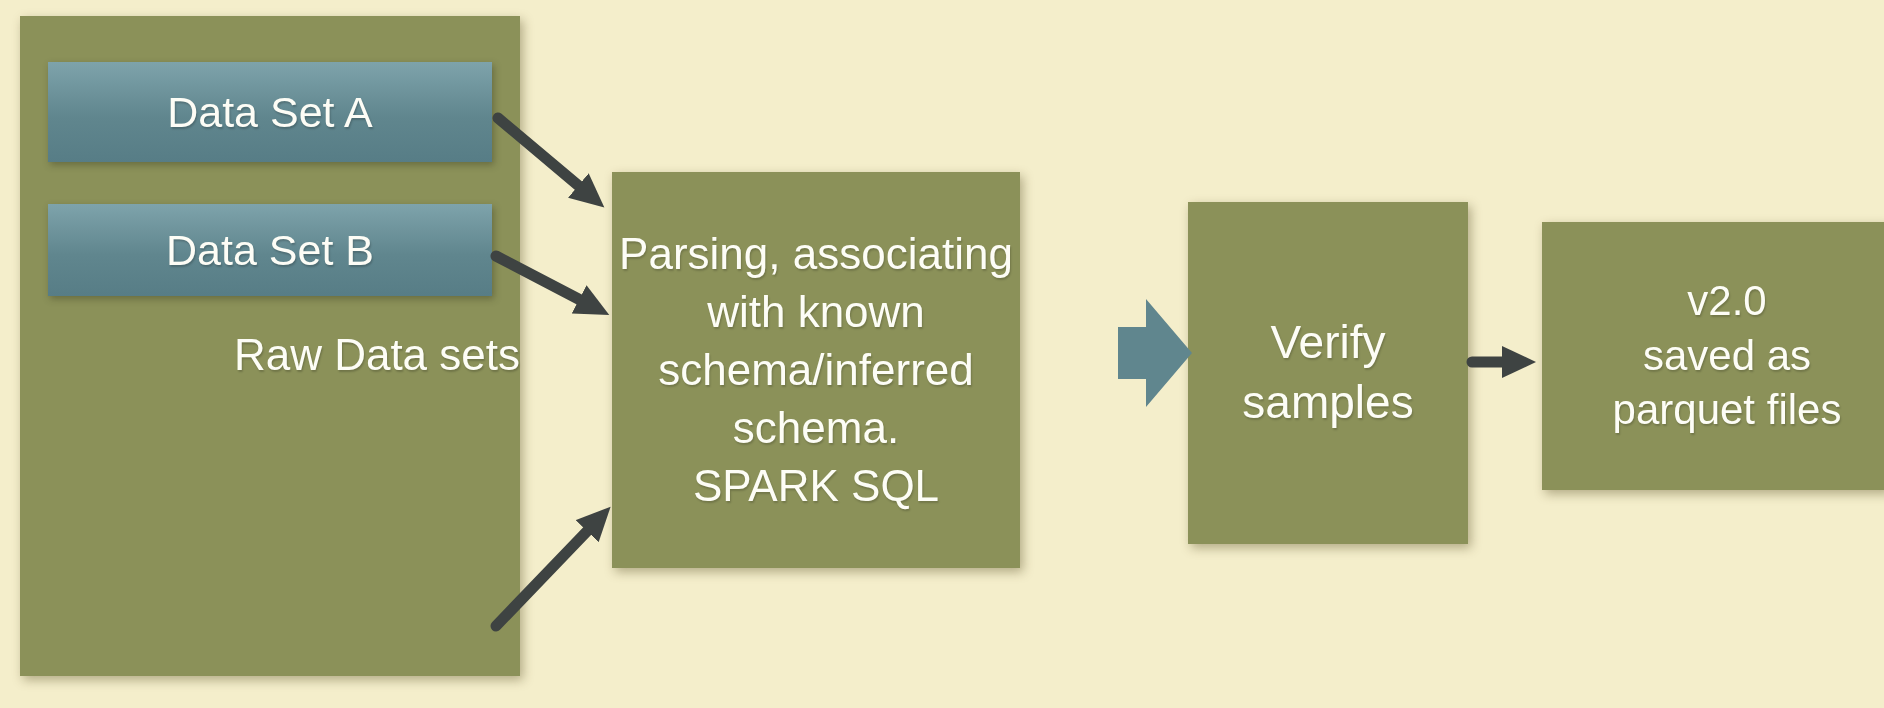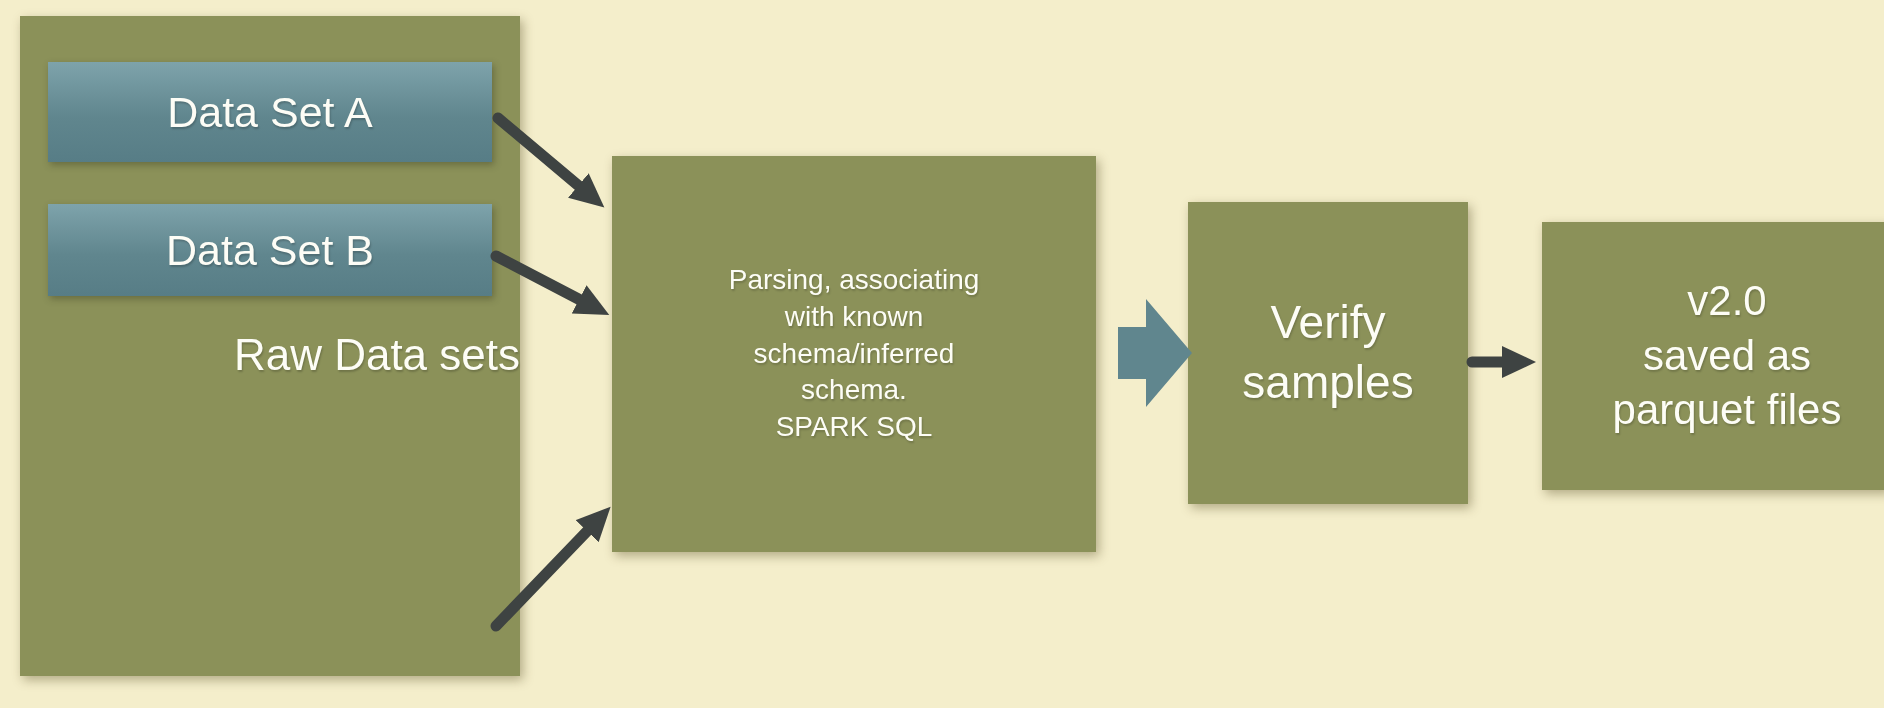--- a/index.html
+++ b/index.html
@@ -51,25 +51,25 @@
   .ds-n{top:536px;height:92px;}
   .raw-label{
     position:absolute;
     left:0;right:0;top:314px;
     text-align:right;
     color:var(--text);
     font-size:44px;
     text-shadow:1px 2px 2px rgba(0,0,0,0.2);
   }
   .process-box{
-    left:612px;top:156px;width:484px;height:396px;
-    font-size:28px;line-height:1.32;
+    left:612px;top:172px;width:408px;height:396px;
+    font-size:44px;line-height:1.32;
   }
   .verify-box{
-    left:1188px;top:202px;width:280px;height:302px;
+    left:1188px;top:202px;width:280px;height:342px;
     font-size:46px;line-height:1.3;
   }
   .output-box{
     left:1542px;top:222px;width:322px;height:268px;
     font-size:42px;line-height:1.3;padding-left:24px;
   }
   .prewrap{white-space:pre-line;}
   .arrows{
     position:absolute;left:0;top:0;width:1884px;height:708px;
     pointer-events:none;overflow:visible;

